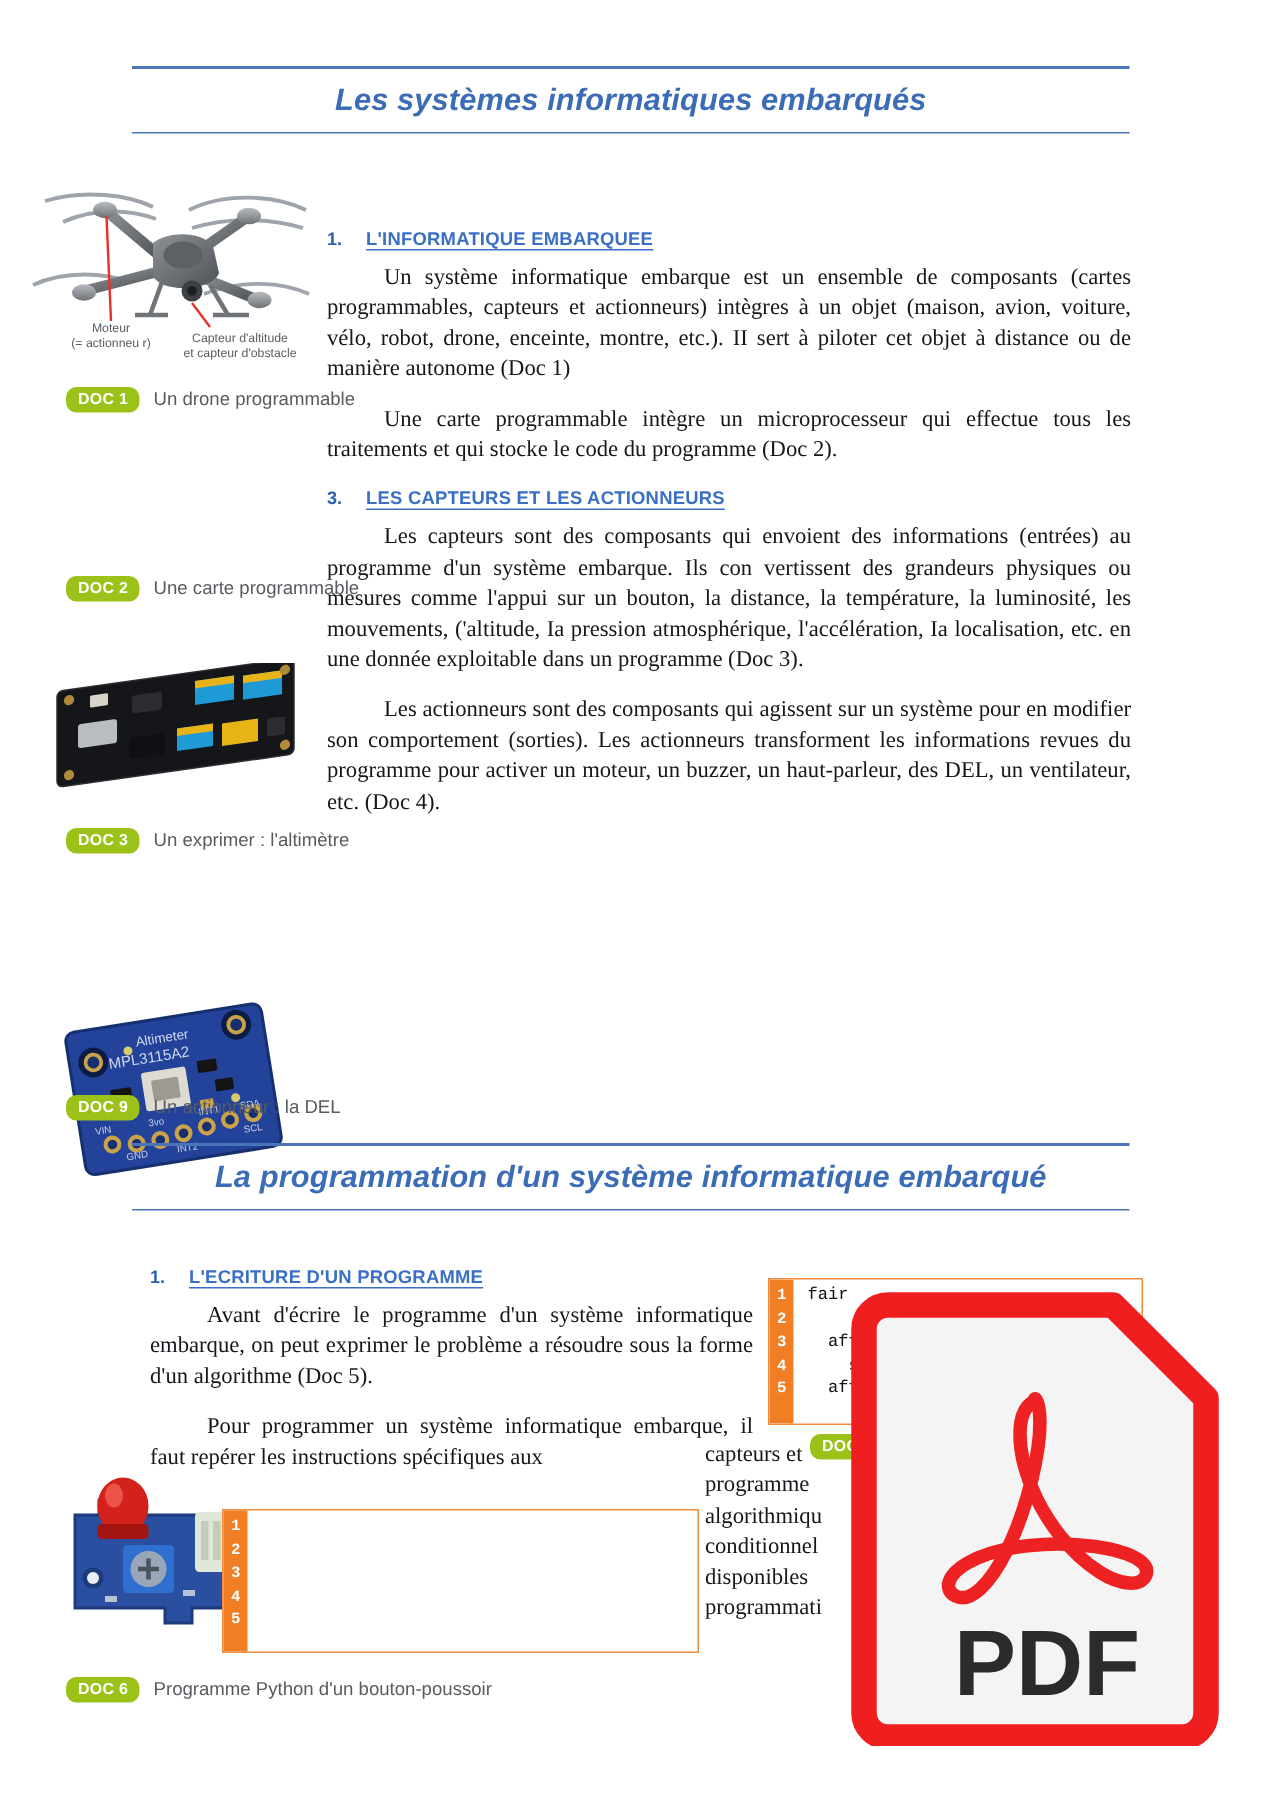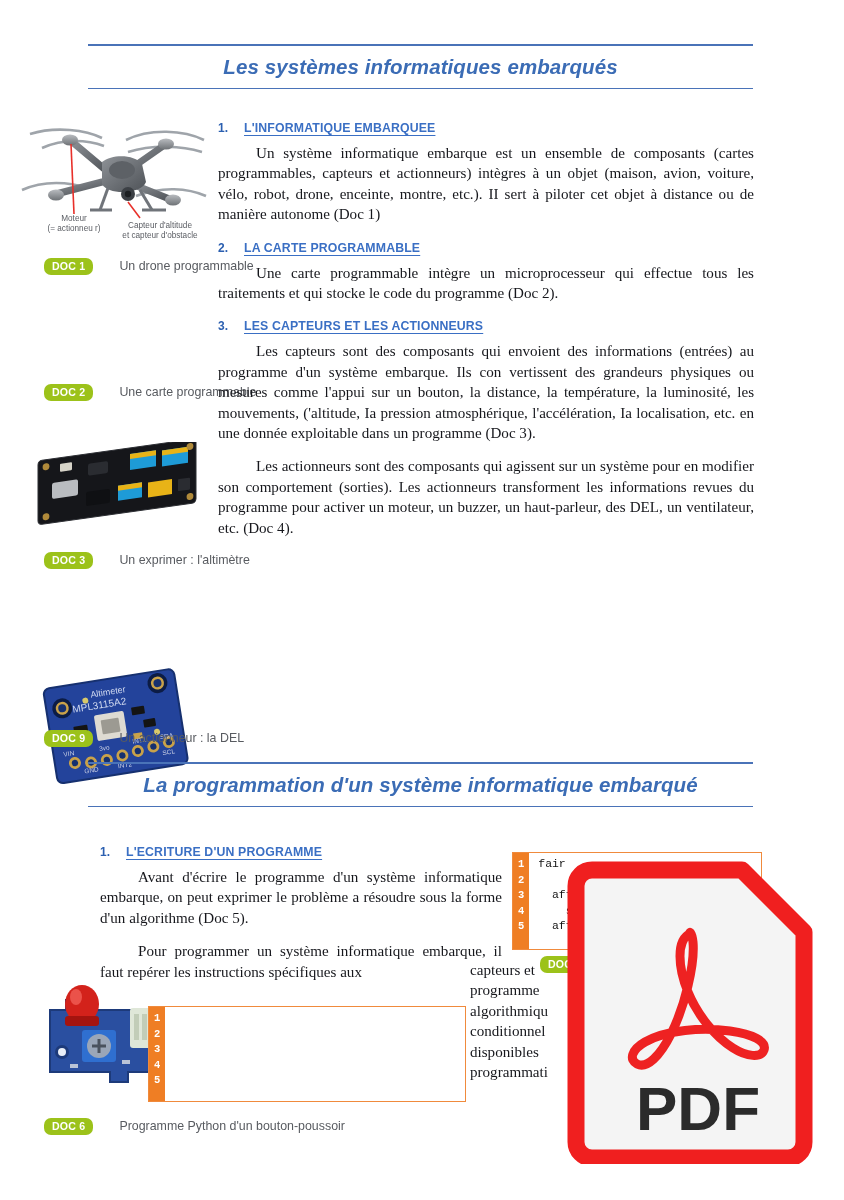--- a/index.html
+++ b/index.html
@@ -52,21 +52,21 @@
     line-height: 20.4px;
     text-align: justify;
     text-indent: 38px;
     color:#16171c;
     margin: 0 0 13px 0;
   }
 
   
   .media { position:absolute; left:0; }
   .doccap {
-    display:flex; align-items:center; gap:26px;
+    display:flex; align-items:center; gap:9px;
     font-family:"Liberation Sans", sans-serif;
     font-size: 12.4px; color:#585b60;
     white-space:nowrap;
     padding-left:28px;
   }
   .docbadge {
     background:#9cc21a; color:#ffffff;
     font-family:"Liberation Sans", sans-serif;
     font-weight:800; font-size:10.6px;
     padding: 3px 8px 3px 8px;
@@ -309,33 +309,29 @@
       <rect x="44" y="100" width="8" height="4" fill="#b9c3d6"></rect>
       <rect x="96" y="96" width="8" height="4" fill="#b9c3d6"></rect>
     </svg>
   </div>
 
   <div class="doccap" style="position:absolute; left:16px; top:730px;">
     <span class="docbadge">DOC 9</span>
     <span>Un actionneur : la DEL</span>
   </div>
 
-  <div style="position:absolute; left:218px; top:118px; width:536px;">
+  <div style="position:absolute; left:218px; top:150px; width:536px;">
 
     <div class="secrow">
       <span class="secnum">1.</span>
       <span class="sectitle">L'INFORMATIQUE EMBARQUEE</span>
     </div>
 
     <p class="para">Un système informatique embarque est un ensemble de composants (cartes programmables, capteurs et actionneurs) intègres à un objet (maison, avion, voiture, vélo, robot, drone, enceinte, montre, etc.). II sert à piloter cet objet à distance ou de manière autonome (Doc 1)</p>
 
-    <div class="secrow" style="margin-top:2px;">
-      <span class="secnum">2.</span>
-      <span class="sectitle">LA CARTE PROGRAMMABLE</span>
-    </div>
 
     <p class="para">Une carte programmable intègre un microprocesseur qui effectue tous les traitements et qui stocke le code du programme (Doc 2).</p>
 
     <div class="secrow" style="margin-top:2px;">
       <span class="secnum">3.</span>
       <span class="sectitle">LES CAPTEURS ET LES ACTIONNEURS</span>
     </div>
 
     <p class="para">Les capteurs sont des composants qui envoient des informations (entrées) au programme d'un système embarque. Ils con vertissent des grandeurs physiques ou mesures comme l'appui sur un bouton, la distance, la température, la luminosité, les mouvements, ('altitude, Ia pression atmosphérique, l'accélération, Ia localisation, etc. en une donnée exploitable dans un programme (Doc 3).</p>
     <p class="para">Les actionneurs sont des composants qui agissent sur un système pour en modifier son comportement (sorties). Les actionneurs transforment les informations revues du programme pour activer un moteur, un buzzer, un haut-parleur, des DEL, un ventilateur, etc. (Doc 4).</p>

